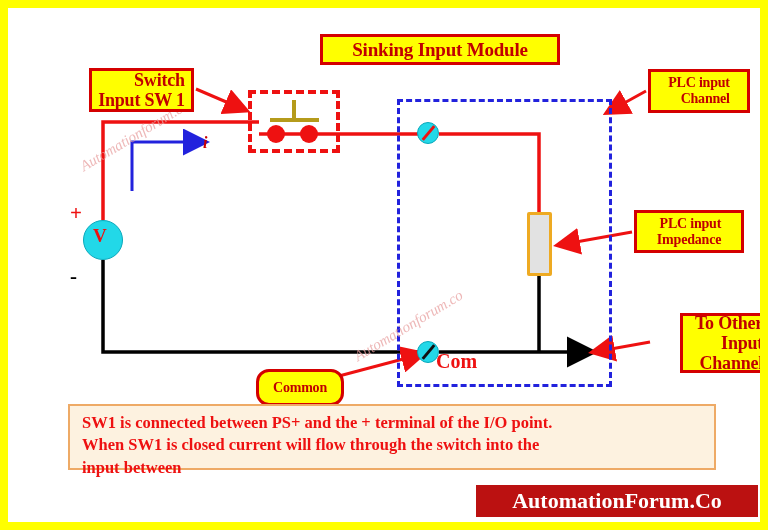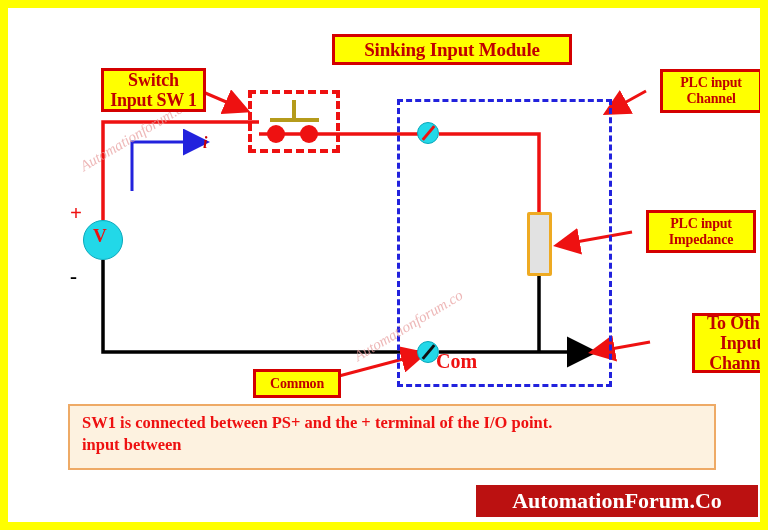--- a/index.html
+++ b/index.html
@@ -33,29 +33,28 @@
     overflow: visible;
   }
   
   .callout {
     position: absolute;
     background: #ffff00;
     border: 3px solid #d40000;
     color: #c00000;
     font-weight: bold;
     font-family: "Liberation Serif", serif;
-    text-align: center;
+    text-align: right;
     line-height: 1.12;
     box-sizing: border-box;
     display: flex;
     align-items: center;
     justify-content: center;
     white-space: pre-line;
     letter-spacing: -0.2px;
-    margin-left: 12px;
   }
   #title-box {
     left: 312px; top: 26px;
     width: 240px; height: 31px;
     font-size: 19px;
     border-width: 3px;
   }
   #switch-label {
     left: 81px; top: 60px;
     width: 105px; height: 44px;
@@ -70,23 +69,24 @@
     left: 626px; top: 202px;
     width: 110px; height: 43px;
     font-size: 14px;
   }
   #other-channel-label {
     left: 672px; top: 305px;
     width: 98px; height: 60px;
     font-size: 18px;
   }
   #common-label {
-    left: 233px; top: 361px;
-    width: 88px; height: 29px;
+    left: 248px; top: 361px;
+    width: 88px; height: 37px;
     font-size: 14px;
+    border-radius: 13px;
   }
   
   #caption {
     position: absolute;
     left: 60px; top: 396px;
     width: 648px; height: 66px;
     background: #fdf2e0;
     border: 2px solid #eeaa66;
     box-sizing: border-box;
     color: #ee1111;
@@ -304,19 +304,20 @@
 Channel</div>
     <div class="callout" id="plc-impedance-label">PLC input
 Impedance</div>
     <div class="callout" id="other-channel-label">To Other
 Input
 Channel</div>
     <div class="callout" id="common-label">Common</div>
 
     <div id="caption">
       <div>SW1 is connected between PS+ and the + terminal of the I/O point.</div>
+      <div>When SW1 is closed current will flow through the switch into the</div>
       <div>input between</div>
     </div>
 
     <div id="logo">AutomationForum.Co</div>
 
   </div>
 </div>
 
 </body></html>

